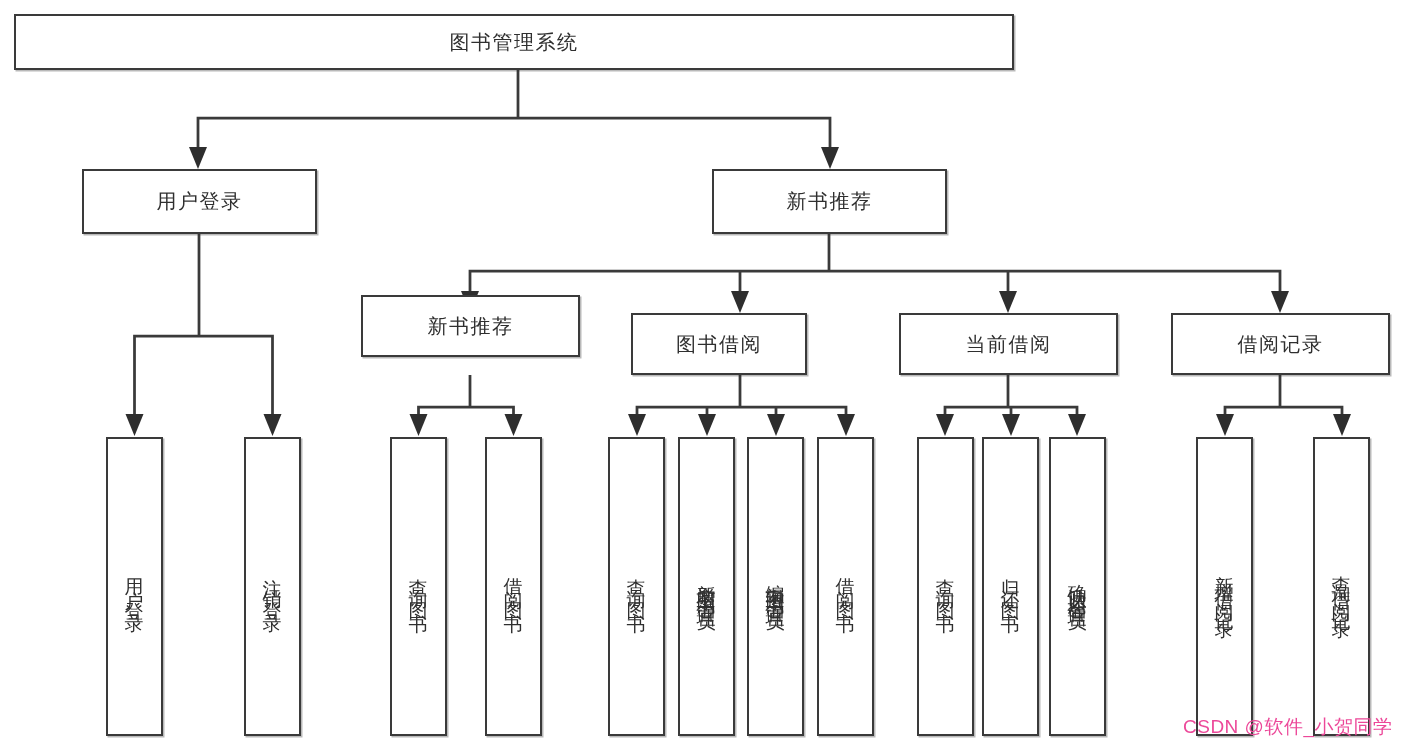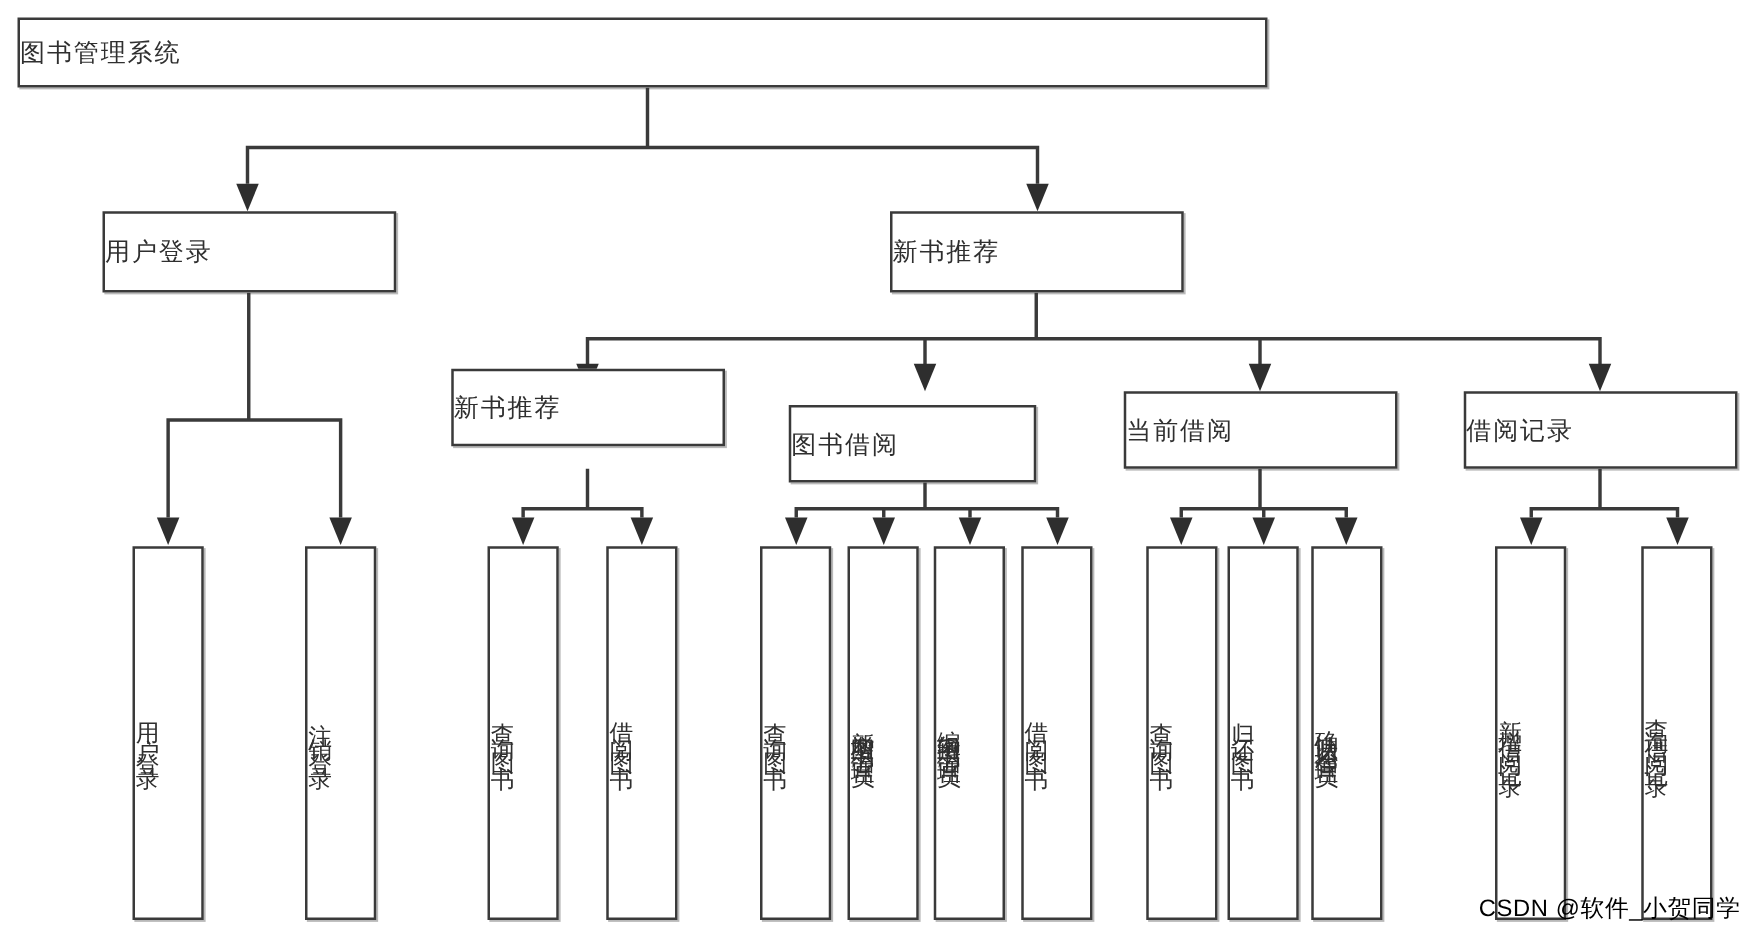--- a/index.html
+++ b/index.html
@@ -3,31 +3,31 @@
 <meta charset="utf-8">
 <style>
   html,body{margin:0;padding:0;background:#ffffff;}
   .canvas{
     position:relative;width:1405px;height:747px;background:#ffffff;
     font-family:"Liberation Sans","DejaVu Sans",sans-serif;color:#2f2f2f;overflow:hidden;
   }
   svg.connectors{position:absolute;left:0;top:0;width:1405px;height:747px;}
   .box{
     position:absolute;background:#ffffff;border:2.5px solid #3a3a3a;box-sizing:border-box;
-    display:flex;align-items:center;
+    display:flex;align-items:center;justify-content:center;
     box-shadow:1.5px 1.5px 0 rgba(55,55,55,0.35);
   }
   .box.h span{font-size:20px;letter-spacing:1.5px;white-space:nowrap;}
   .box.v{width:57px;height:299px;}
   .box.v span{writing-mode:vertical-rl;font-size:19px;line-height:1;white-space:nowrap;}
   .vt4 span{letter-spacing:12px;}
   .vt6 span{letter-spacing:9px;}
   .vt10 span{letter-spacing:4px;}
   .watermark{
-    position:absolute;left:1183px;top:714px;font-size:19px;color:#000000;
+    position:absolute;left:1183px;top:714px;font-size:19px;color:#ec4899;
     letter-spacing:0.5px;white-space:nowrap;z-index:5;
   }
 </style>
 </head>
 <body>
 
 <div class="canvas">
 
   <svg class="connectors" viewBox="0 0 1405 747" xmlns="http://www.w3.org/2000/svg">
     <path id="connector-path" fill="none" stroke="#3a3a3a" stroke-width="2.75" d="M518 70 V118 M198 147 V118 H830 V147
@@ -67,21 +67,21 @@
   <div class="box h" style="left:82px;top:169px;width:235px;height:65px">
     <span>用户登录</span>
   </div>
   <div class="box h" style="left:712px;top:169px;width:235px;height:65px">
     <span>新书推荐</span>
   </div>
 
   <div class="box h" style="left:361px;top:295px;width:219px;height:62px">
     <span>新书推荐</span>
   </div>
-  <div class="box h" style="left:631px;top:324px;width:198px;height:62px">
+  <div class="box h" style="left:631px;top:313px;width:176px;height:62px">
     <span>图书借阅</span>
   </div>
   <div class="box h" style="left:899px;top:313px;width:219px;height:62px">
     <span>当前借阅</span>
   </div>
   <div class="box h" style="left:1171px;top:313px;width:219px;height:62px">
     <span>借阅记录</span>
   </div>
 
   <div class="box v vt4" style="left:106px;top:437px">

